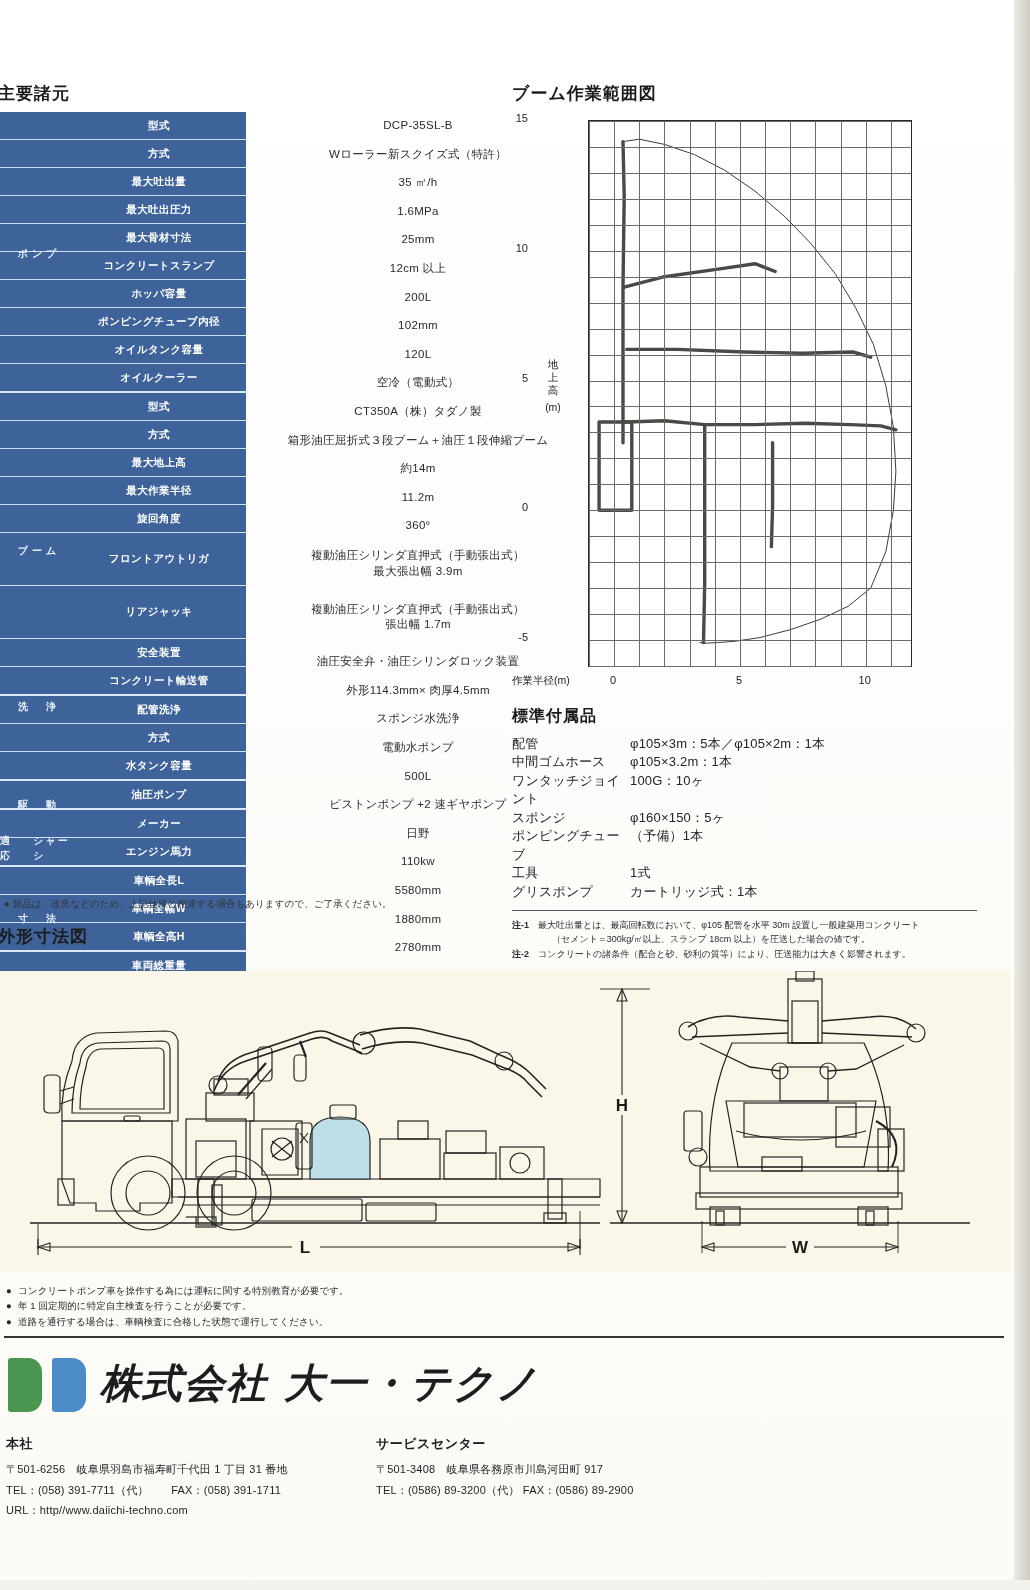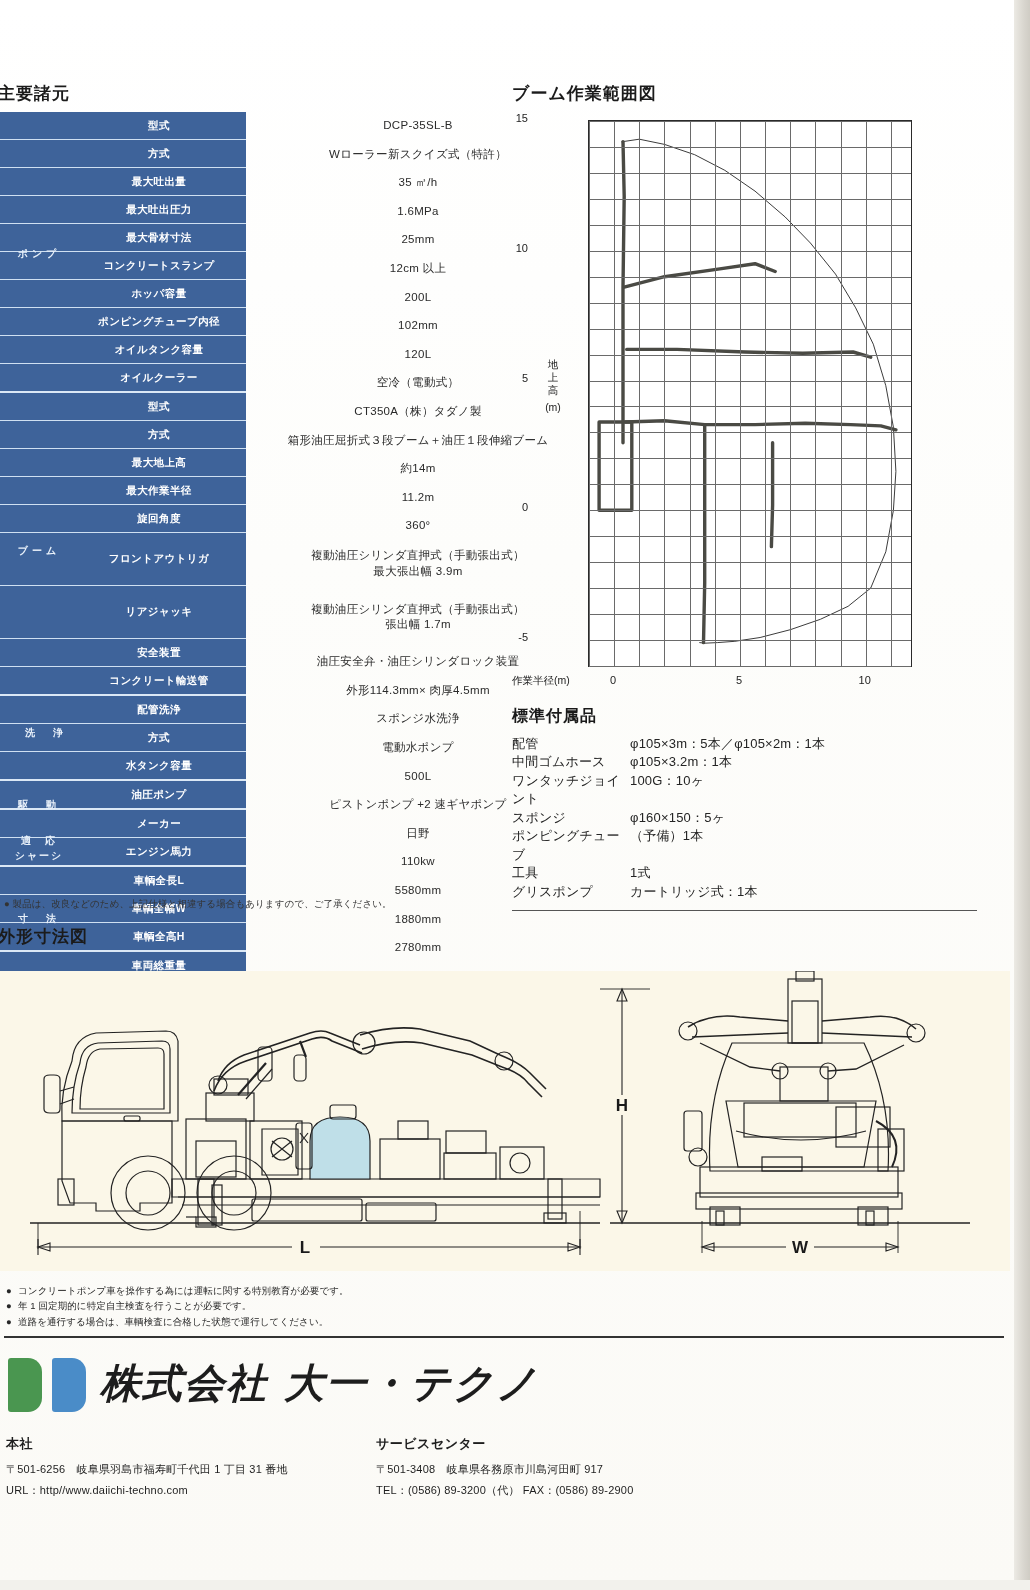--- a/index.html
+++ b/index.html
@@ -412,20 +412,30 @@
       <div class="acc-row">
         <div class="acc-name">工具</div>
         <div class="acc-spec">1式</div>
       </div>
       <div class="acc-row">
         <div class="acc-name">グリスポンプ</div>
         <div class="acc-spec">カートリッジ式：1本</div>
       </div>
     </div>
   <div class="acc-rule"></div>
+  <div id="acc-notes">
+      <div class="note">
+        <div class="note-tag">注-1</div>
+        <div class="note-txt"><span>最大吐出量とは、最高回転数において、φ105 配管を水平 30m 設置し一般建築用コンクリート</span><span class="ind">（セメント＝300kg/㎥以上、スランプ 18cm 以上）を圧送した場合の値です。</span></div>
+      </div>
+      <div class="note">
+        <div class="note-tag">注-2</div>
+        <div class="note-txt"><span>コンクリートの諸条件（配合と砂、砂利の質等）により、圧送能力は大きく影響されます。</span></div>
+      </div>
+    </div>
 </div>
 
 <div id="dim-section">
   <div class="sec-title" style="left:-2px;top:0px;">外形寸法図</div>
   <div id="dim-canvas">
     <svg id="truck-svg" width="1010" height="300" viewBox="0 0 1010 300">
         <path fill="none" stroke="#232323" stroke-width="1.4" d="M30 252 L600 252"></path>
         <path fill="none" stroke="#232323" stroke-width="1.2" d="M62 150 L62 210 L70 232 L96 232 L96 240 L140 240 L140 232 L172 232 L172 150 Z"></path>
         <path fill="none" stroke="#232323" stroke-width="1.2" d="M72 90 Q74 66 96 62 L166 60 Q176 60 178 70 L178 150 L62 150 Q60 120 72 90 Z"></path>
         <path fill="none" stroke="#232323" stroke-width="1.2" d="M80 92 Q82 74 98 72 L162 70 Q170 70 170 78 L170 142 L72 142 Q72 115 80 92 Z"></path>
@@ -545,31 +555,32 @@
   <div class="foot-rule"></div>
   <div class="logo-marks">
     <div class="lm green"></div>
     <div class="lm blue"></div>
   </div>
   <div class="logo-text">株式会社 大一・テクノ</div>
 
   <div class="addr-block" id="hq">
     <div class="addr-title">本社</div>
     <div class="addr-line">〒501-6256　岐阜県羽島市福寿町千代田 1 丁目 31 番地</div>
+    <div class="addr-line">TEL：(058) 391-7711（代）　　FAX：(058) 391-1711</div>
     <div class="addr-line">URL：http//www.daiichi-techno.com</div>
   </div>
 
   <div class="addr-block" id="svc">
     <div class="addr-title">サービスセンター</div>
     <div class="addr-line">〒501-3408　岐阜県各務原市川島河田町 917</div>
     <div class="addr-line">TEL：(0586) 89-3200（代）  FAX：(0586) 89-2900</div>
   </div>
 </div>
 
 <div class="grpcell" style="top: 112px; height: 284.4px;">ポンプ</div>
 <div class="grpcell" style="top: 398px; height: 305.8px;">ブーム</div>
-<div class="grpcell" style="top: 691px; height: 84.2px; padding-left: 7px;">洗　浄</div>
+<div class="grpcell" style="top: 665px; height: 84.2px;">洗　浄</div>
 <div class="grpcell" style="top: 791.2px; height: 27px;">駆　動</div>
-<div class="grpcell" style="top: 819.8px; height: 55.6px; flex-direction: column; letter-spacing: 2px; line-height: 1.5;">
+<div class="grpcell" style="top: 819.8px; height: 55.6px; letter-spacing: 2px; line-height: 1.5;">
     <span>適　応</span>
     <span>シャーシ</span>
   </div>
 <div class="grpcell" style="top: 877px; height: 84.2px;">寸　法</div>
 
 </body></html>

